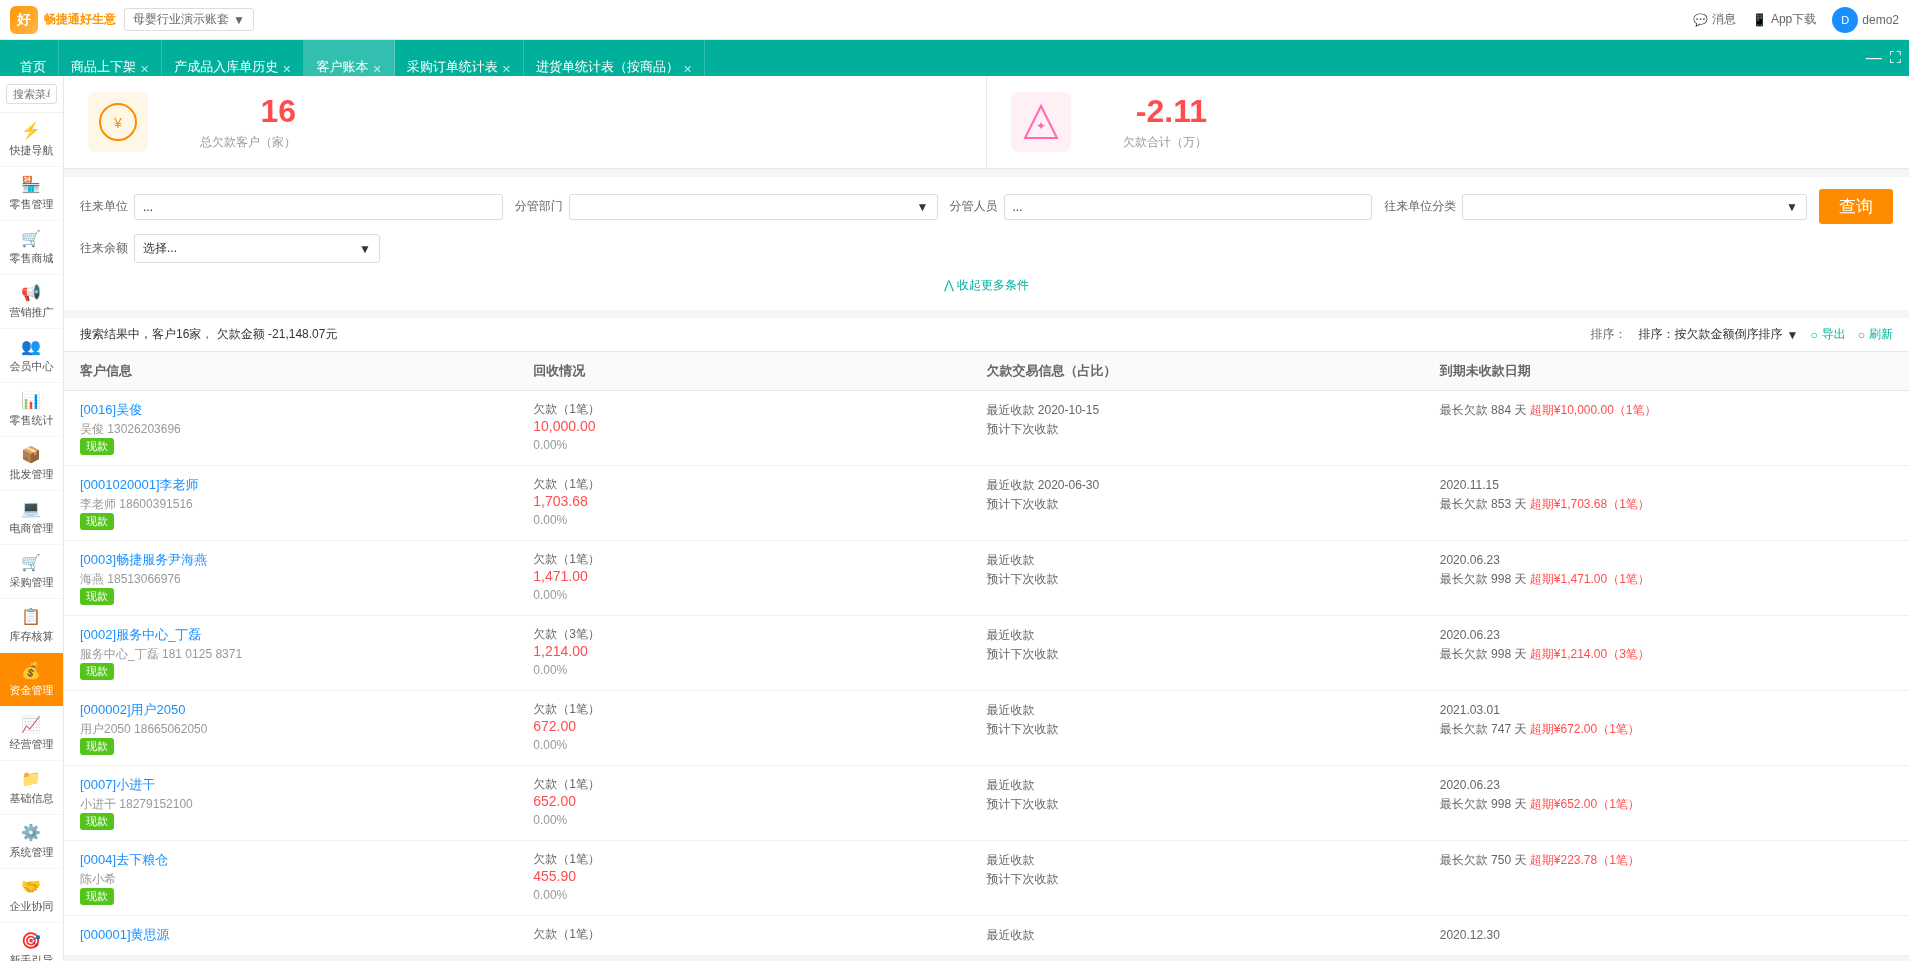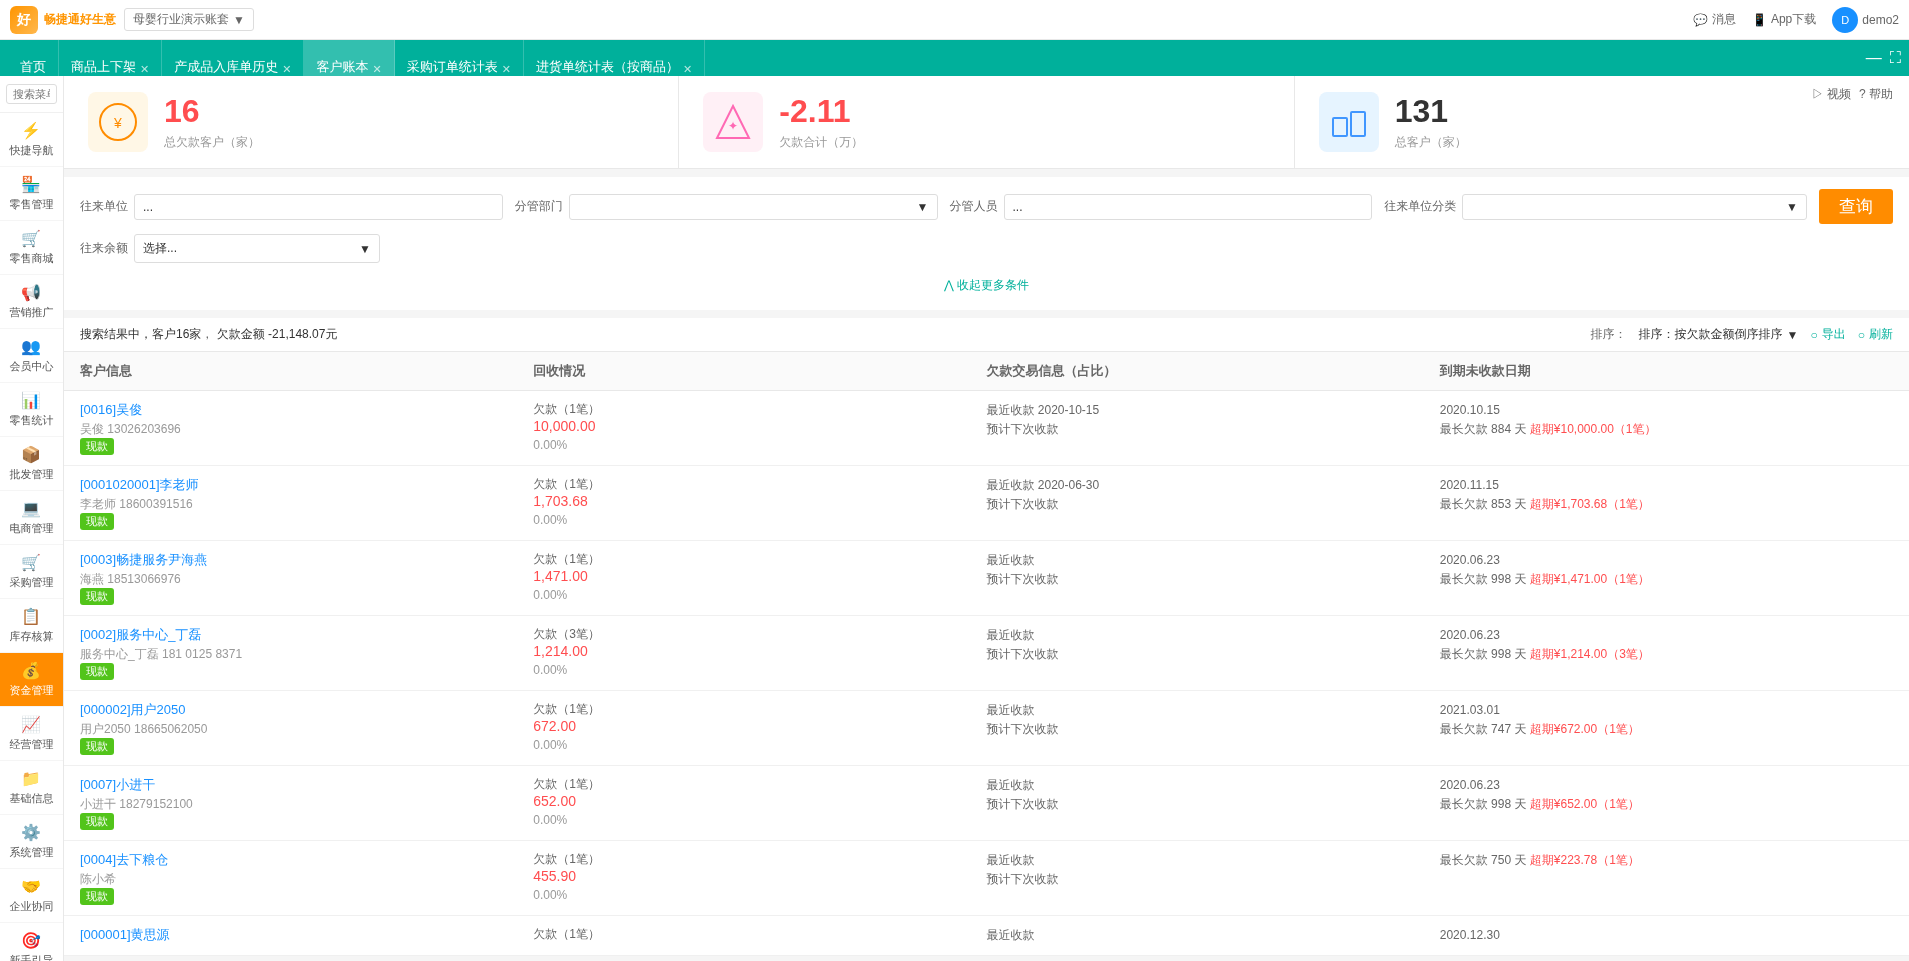--- a/index.html
+++ b/index.html
@@ -59,25 +59,25 @@
     }
     .stat-card {
       flex: 1; display: flex; align-items: center; padding: 16px 24px; gap: 16px;
       border-right: 1px solid #e8e8e8; position: relative;
     }
     .stat-card:last-child { border-right: none; }
     .stat-icon { width: 60px; height: 60px; border-radius: 8px; display: flex; align-items: center; justify-content: center; font-size: 28px; flex-shrink: 0; }
     .stat-icon.orange { background: #fff7e6; color: #ff8c00; }
     .stat-icon.pink { background: #fff0f6; color: #ff69b4; }
     .stat-icon.blue { background: #e6f4ff; color: #4096ff; }
-    .stat-info { display: flex; flex-direction: column; }
+    .stat-info { display: flex; flex-direction: column; text-align: right; }
     .stat-number { font-size: 32px; font-weight: bold; }
     .stat-number.red { color: #ff4d4f; }
     .stat-number.black { color: #333; }
-    .stat-label { font-size: 12px; color: #999; margin-top: 4px; }
+    .stat-label { font-size: 12px; color: #999; margin-top: 4px; margin-left: 36px; }
     .stat-card-actions { position: absolute; top: 10px; right: 16px; display: flex; gap: 8px; font-size: 12px; color: #666; }
     .stat-card-actions span { cursor: pointer; display: flex; align-items: center; gap: 2px; }
 
     
     .filter-area { background: white; padding: 12px 16px; margin-bottom: 8px; }
     .filter-row { display: flex; align-items: center; gap: 12px; margin-bottom: 10px; }
     .filter-item { display: flex; align-items: center; gap: 6px; flex: 1; }
     .filter-item label { font-size: 12px; color: #666; white-space: nowrap; }
     .filter-input {
       flex: 1; border: 1px solid #ddd; border-radius: 3px; padding: 5px 8px;
@@ -278,36 +278,20 @@
           <svg width="40" height="40" viewBox="0 0 40 40">
               <polygon points="20,4 36,36 4,36" fill="none" stroke="#ff69b4" stroke-width="2"></polygon>
               <text x="20" y="28" text-anchor="middle" fill="#ff69b4" font-size="12">✦</text>
             </svg>
         </div>
         <div class="stat-info">
           <div class="stat-number red">-2.11</div>
           <div class="stat-label">欠款合计（万）</div>
         </div>
       </div>
-      <div class="stat-card">
-        <div class="stat-icon blue">
-          <svg width="40" height="40" viewBox="0 0 40 40">
-            <rect x="4" y="16" width="14" height="18" rx="1" fill="none" stroke="#4096ff" stroke-width="2"></rect>
-            <rect x="22" y="10" width="14" height="24" rx="1" fill="none" stroke="#4096ff" stroke-width="2"></rect>
-          </svg>
-        </div>
-        <div class="stat-info">
-          <div class="stat-number black">131</div>
-          <div class="stat-label">总客户（家）</div>
-        </div>
-        <div class="stat-card-actions">
-          <span>▷ 视频</span>
-          <span>? 帮助</span>
-        </div>
-      </div>
     </div>
 
     <div class="filter-area">
       <div class="filter-row">
         <div class="filter-item">
           <label>往来单位</label>
           <div class="filter-input">
             <span>...</span>
           </div>
         </div>
@@ -387,21 +371,20 @@
         <div>
           <div class="debt-count">欠款（1笔）</div>
           <div class="debt-amount">10,000.00</div>
           <div class="debt-pct">0.00%</div>
         </div>
         <div>
           <div class="recovery-text">最近收款    2020-10-15</div>
           <div class="recovery-text">预计下次收款</div>
         </div>
         <div>
-          <div class="overdue-text">2020.10.15</div>
           <div class="overdue-text">
             <span>最长欠款 884 天</span>
             <span class="overdue-link">超期¥10,000.00（1笔）</span>
           </div>
         </div>
       </div>
 
       <div class="table-row">
         <div>
           <div class="customer-name">[0001020001]李老师</div>

